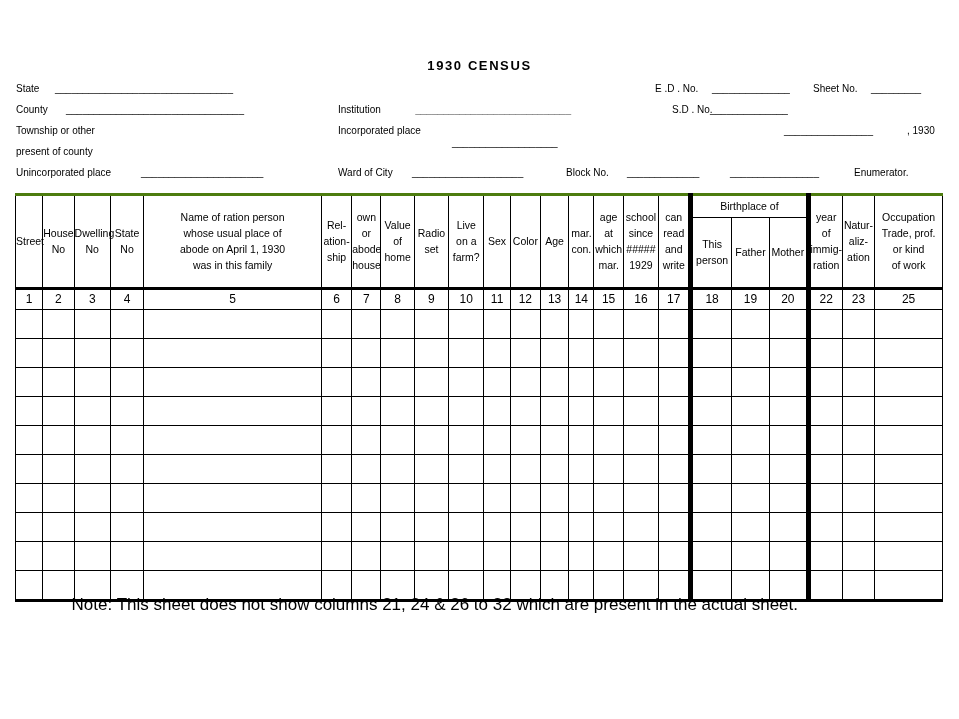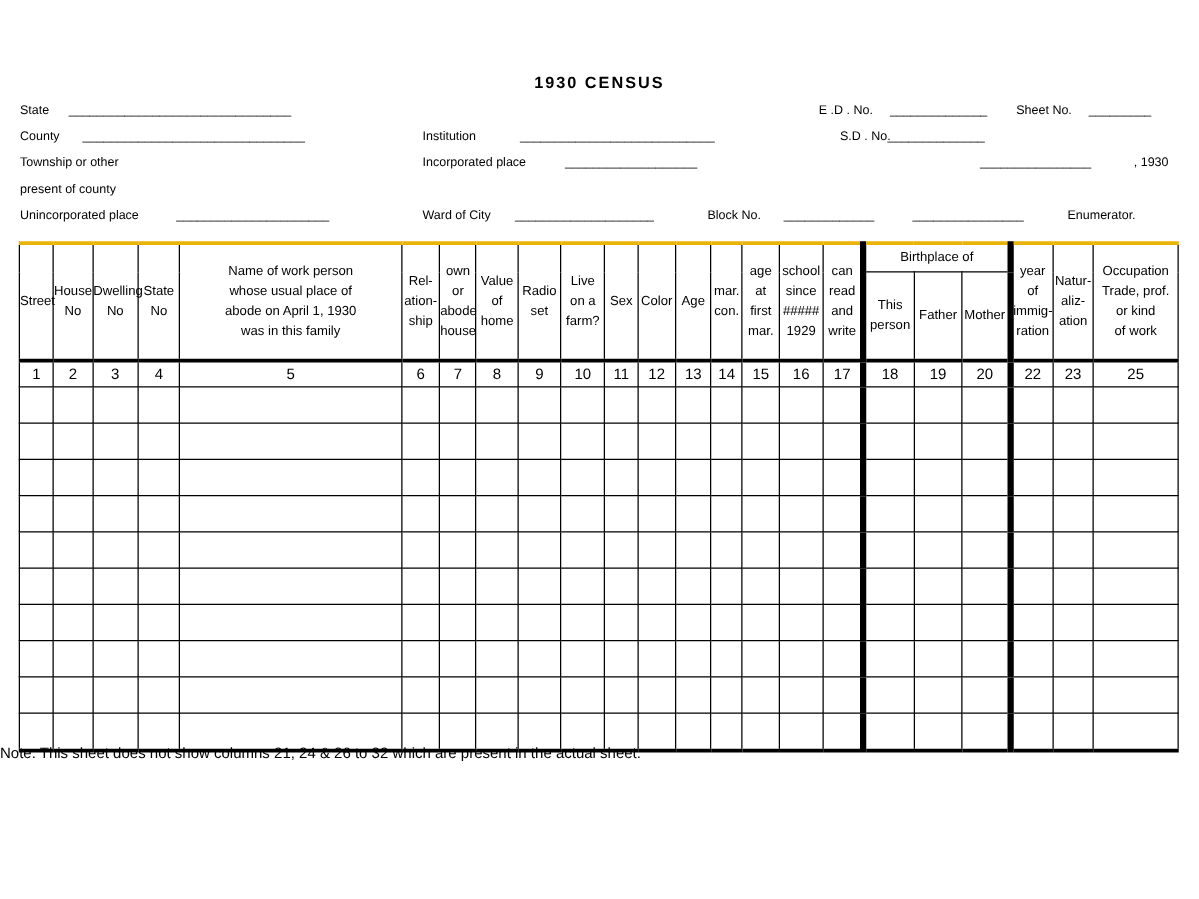--- a/index.html
+++ b/index.html
@@ -98,33 +98,33 @@
   
   .census-table tbody.body-rows td {
     height: 28px;
   }
 
   
   .sep-left  { border-left: 5px solid #000000 !important; }
   .sep-right { border-right: 5px solid #000000 !important; }
 
   
-  .census-table thead tr.top-row th { border-top: 3px solid #eab308; }
+  .census-table thead tr.top-row th { border-top: 3px solid #4d7c0f; }
 
   
   .census-table tbody.body-rows tr:last-child td { border-bottom: 3px solid #000000; }
 
   
   .note {
     position: absolute;
     top: 595px;
     left: 0;
     width: 798px;
-    text-align: left;
-    font-size: 12px;
+    text-align: right;
+    font-size: 17px;
   }
 </style>
 </head>
 <body>
 
 <div class="title">1930 CENSUS</div>
 
 <div class="hdr">
 
   <div class="hline" style="top:0px;">
@@ -133,29 +133,29 @@
     <span class="hcell" style="left:655px;">E .D . No.</span>
     <span class="hcell rule" style="left:712px;">______________</span>
     <span class="hcell" style="left:813px;">Sheet No.</span>
     <span class="hcell rule" style="left:871px;">_________</span>
   </div>
 
   <div class="hline" style="top:21px;">
     <span class="hcell" style="left:16px;">County</span>
     <span class="hcell rule" style="left:66px;">________________________________</span>
     <span class="hcell" style="left:338px;">Institution</span>
-    <span class="hcell rule" style="left:416px;">____________________________</span>
+    <span class="hcell rule" style="left:416px;font-style:italic;">____________________________</span>
     <span class="hcell" style="left:672px;">S.D . No.</span>
     <span class="hcell rule" style="left:710px;">______________</span>
   </div>
 
   <div class="hline" style="top:42px;">
     <span class="hcell" style="left:16px;text-align:right;">Township or other</span>
     <span class="hcell" style="left:338px;">Incorporated place</span>
-    <span class="hcell rule" style="left:452px;">___________________</span>
+    <span class="hcell rule" style="left:452px;margin-top:12px;">___________________</span>
     <span class="hcell rule" style="left:784px;">________________</span>
     <span class="hcell" style="left:907px;">, 1930</span>
   </div>
 
   <div class="hline" style="top:63px;">
     <span class="hcell" style="left:16px;">present of county</span>
   </div>
 
   <div class="hline" style="top:84px;">
     <span class="hcell" style="left:16px;">Unincorporated place</span>
@@ -209,21 +209,21 @@
         </th>
       <th rowspan="2" class="hd-tiny">
           <div>Dwelling</div>
           <div>No</div>
         </th>
       <th rowspan="2" class="hd-tiny">
           <div>State</div>
           <div>No</div>
         </th>
       <th rowspan="2" class="hd-name">
-          <div>Name of work person</div>
+          <div>Name of ration person</div>
           <div>whose usual place of</div>
           <div>abode on April 1, 1930</div>
           <div>was in this family</div>
         </th>
       <th rowspan="2" class="hd-sm">
           <div>Rel-</div>
           <div>ation-</div>
           <div>ship</div>
         </th>
       <th rowspan="2" class="hd-sm">
@@ -255,21 +255,21 @@
       <th rowspan="2" class="hd-sm">
           <div>Age</div>
         </th>
       <th rowspan="2" class="hd-sm">
           <div>mar.</div>
           <div>con.</div>
         </th>
       <th rowspan="2" class="hd-sm">
           <div>age</div>
           <div>at</div>
-          <div>first</div>
+          <div>which</div>
           <div>mar.</div>
         </th>
       <th rowspan="2" class="hd-sm">
           <div>school</div>
           <div>since</div>
           <div>#####</div>
           <div>1929</div>
         </th>
       <th rowspan="2" class="hd-sm sep-right">
           <div>can</div>

